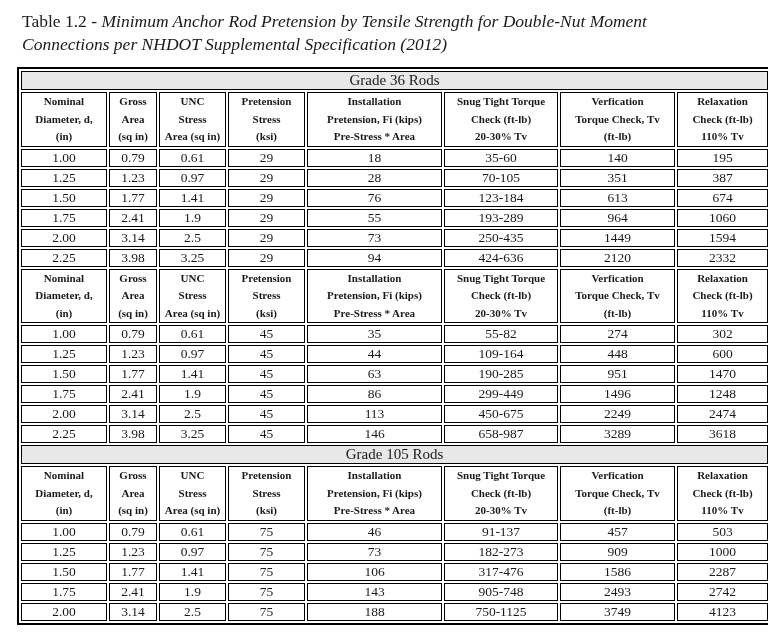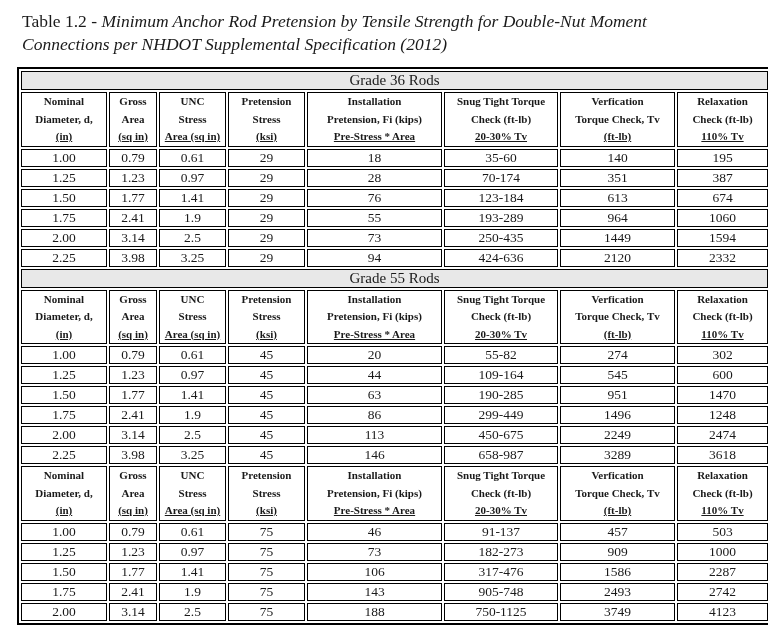--- a/index.html
+++ b/index.html
@@ -50,21 +50,20 @@
     font-weight: normal;
   }
   td.col-header {
     font-weight: bold;
     font-size: 11px;
     line-height: 17.5px;
     padding: 1px 0;
     margin-left: 7px;
   }
   td.col-header .underl {
-    text-decoration: underline;
   }
   td.data-cell {
     height: 13.5px;
     font-size: 13.5px;
   }
 </style>
 </head>
 <body>
 
 <div class="page">
@@ -136,21 +135,21 @@
           <td class="data-cell">35-60</td>
           <td class="data-cell">140</td>
           <td class="data-cell">195</td>
         </tr>
         <tr>
           <td class="data-cell">1.25</td>
           <td class="data-cell">1.23</td>
           <td class="data-cell">0.97</td>
           <td class="data-cell">29</td>
           <td class="data-cell">28</td>
-          <td class="data-cell">70-174</td>
+          <td class="data-cell">70-105</td>
           <td class="data-cell">351</td>
           <td class="data-cell">387</td>
         </tr>
         <tr>
           <td class="data-cell">1.50</td>
           <td class="data-cell">1.77</td>
           <td class="data-cell">1.41</td>
           <td class="data-cell">29</td>
           <td class="data-cell">76</td>
           <td class="data-cell">123-184</td>
@@ -181,23 +180,20 @@
           <td class="data-cell">2.25</td>
           <td class="data-cell">3.98</td>
           <td class="data-cell">3.25</td>
           <td class="data-cell">29</td>
           <td class="data-cell">94</td>
           <td class="data-cell">424-636</td>
           <td class="data-cell">2120</td>
           <td class="data-cell">2332</td>
         </tr>
         <tr>
-          <td colspan="8" class="section-cell">Grade 55 Rods</td>
-        </tr>
-        <tr>
           <td class="col-header">
             <div>Nominal</div>
             <div>Diameter, d,</div>
             <div><span class="underl">(in)</span></div>
           </td>
           <td class="col-header">
             <div>Gross</div>
             <div>Area</div>
             <div><span class="underl">(sq in)</span></div>
           </td>
@@ -230,33 +226,33 @@
             <div>Relaxation</div>
             <div>Check (ft-lb)</div>
             <div><span class="underl">110% Tv</span></div>
           </td>
         </tr>
         <tr>
           <td class="data-cell">1.00</td>
           <td class="data-cell">0.79</td>
           <td class="data-cell">0.61</td>
           <td class="data-cell">45</td>
-          <td class="data-cell">20</td>
+          <td class="data-cell">35</td>
           <td class="data-cell">55-82</td>
           <td class="data-cell">274</td>
           <td class="data-cell">302</td>
         </tr>
         <tr>
           <td class="data-cell">1.25</td>
           <td class="data-cell">1.23</td>
           <td class="data-cell">0.97</td>
           <td class="data-cell">45</td>
           <td class="data-cell">44</td>
           <td class="data-cell">109-164</td>
-          <td class="data-cell">545</td>
+          <td class="data-cell">448</td>
           <td class="data-cell">600</td>
         </tr>
         <tr>
           <td class="data-cell">1.50</td>
           <td class="data-cell">1.77</td>
           <td class="data-cell">1.41</td>
           <td class="data-cell">45</td>
           <td class="data-cell">63</td>
           <td class="data-cell">190-285</td>
           <td class="data-cell">951</td>
@@ -284,20 +280,23 @@
         </tr>
         <tr>
           <td class="data-cell">2.25</td>
           <td class="data-cell">3.98</td>
           <td class="data-cell">3.25</td>
           <td class="data-cell">45</td>
           <td class="data-cell">146</td>
           <td class="data-cell">658-987</td>
           <td class="data-cell">3289</td>
           <td class="data-cell">3618</td>
+        </tr>
+        <tr>
+          <td colspan="8" class="section-cell">Grade 105 Rods</td>
         </tr>
         <tr>
           <td class="col-header">
             <div>Nominal</div>
             <div>Diameter, d,</div>
             <div><span class="underl">(in)</span></div>
           </td>
           <td class="col-header">
             <div>Gross</div>
             <div>Area</div>

